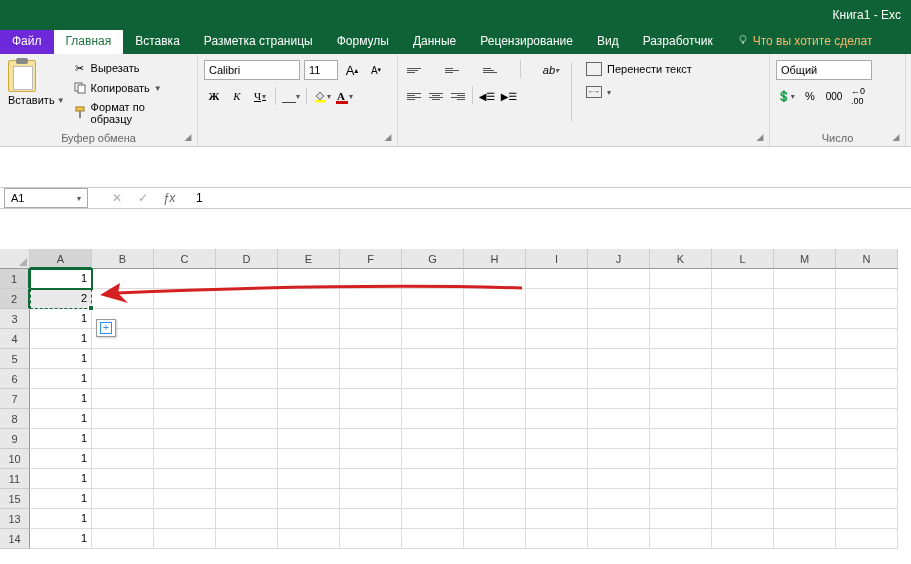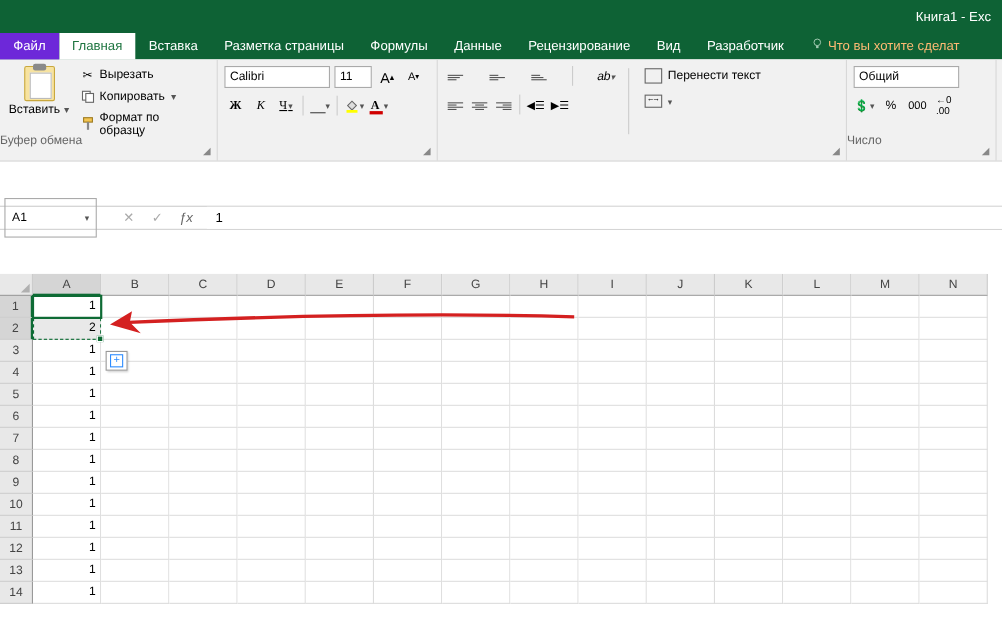--- a/index.html
+++ b/index.html
@@ -10,25 +10,25 @@
 
 .tabbar { background: #0e6235; height: 24px; display: flex; color: #fff; font-size: 12px; }
 .tab { padding: 4px 12px; cursor: pointer; }
 .tab.file { background: #6d28d9; }
 .tab.active { background: #fff; color: #1e7540; }
 .tab.tell { color: #fdba74; display: flex; gap: 4px; }
 .bulb { width: 12px; height: 12px; display: inline-block; }
 
 .ribbon { background: #f1f1f1; height: 93px; border-bottom: 1px solid #d0d0d0; display: flex; }
 .group { border-right: 1px solid #d8d8d8; padding: 2px 6px 0 6px; display: flex; flex-direction: column; position: relative; height: 100%; }
-.group-label { font-size: 11px; color: #666; position: absolute; bottom: 12px; left: 0; right: 0; }
+.group-label { text-align: center; font-size: 11px; color: #666; position: absolute; bottom: 2px; left: 0; right: 0; }
 .group-launcher { position: absolute; bottom: 2px; right: 2px; width: 14px; height: 14px; font-size: 9px; color: #888; display: flex; align-items: center; justify-content: center; border: 1px solid transparent; }
 .group-content { display: flex; flex: 1; }
 
-.clipboard-left { display: flex; flex-direction: column; align-items: center; padding: 4px 6px 0 2px; }
+.clipboard-left { display: flex; flex-direction: column; padding: 4px 6px 0 2px; }
 .paste-icon { width: 28px; height: 32px; background: #f7e3a0; border: 1px solid #c9a83e; border-radius: 2px; position: relative; margin-bottom: 2px; }
 .paste-icon::before { content: ""; position: absolute; top: -3px; left: 7px; width: 12px; height: 6px; background: #8a8a8a; border-radius: 2px; }
 .paste-icon::after { content: ""; position: absolute; top: 5px; left: 4px; width: 18px; height: 22px; background: #fff; border: 1px solid #bbb; }
 .paste-label { font-size: 11px; display: flex; align-items: center; gap: 2px; }
 .chev { font-size: 8px; color: #555; }
 
 .clipboard-right { display: flex; flex-direction: column; gap: 4px; padding-top: 4px; }
 .clip-item { display: flex; align-items: center; gap: 4px; font-size: 11px; cursor: pointer; padding: 1px 2px; }
 .icn { width: 14px; height: 14px; display: inline-flex; align-items: center; justify-content: center; }
 
@@ -53,21 +53,21 @@
 .wrap-item { display: flex; align-items: center; gap: 5px; font-size: 11px; padding: 2px 4px; cursor: pointer; }
 .wrap-icon { width: 16px; height: 14px; border: 1px solid #666; position: relative; }
 .merge-icon { width: 16px; height: 12px; border: 1px solid #666; position: relative; }
 .merge-icon::before { content:"←"; position:absolute; font-size:7px; left:1px; top:0; }
 .merge-icon::after { content:"→"; position:absolute; font-size:7px; right:1px; top:0; }
 
 .numfmt { width: 96px; height: 20px; border: 1px solid #aaa; background: #fff; font-size: 11px; padding: 1px 4px; margin-bottom: 6px; }
 .num-bot { display: flex; gap: 4px; align-items: center; }
 
 .namebox-row { height: 22px; border-top: 1px solid #ccc; border-bottom: 1px solid #ccc; display: flex; align-items: center; background: #fff; }
-.namebox { width: 84px; height: 36px; border: 1px solid #aaa; margin-left: 4px; padding: 1px 6px; font-size: 11px; display: flex; align-items: center; justify-content: space-between; }
+.namebox { width: 84px; height: 20px; border: 1px solid #aaa; margin-left: 4px; padding: 1px 6px; font-size: 11px; display: flex; align-items: center; justify-content: space-between; }
 .fnarea { display: flex; align-items: center; gap: 0; margin-left: 16px; }
 .fnbtn { width: 26px; height: 20px; display: inline-flex; align-items: center; justify-content: center; color: #999; font-size: 12px; cursor: pointer; }
 .fnbtn.cancel { color: #aaa; }
 .fnbtn.confirm { color: #aaa; }
 .fx { font-style: italic; color: #666; font-size: 12px; }
 .formula-input { flex: 1; height: 20px; border: none; padding: 0 8px; font-size: 12px; margin-left: 6px; }
 .corner { width: 30px; height: 20px; background: #e8e8e8; border-right: 1px solid #ccc; border-bottom: 1px solid #999; position: relative; }
 .corner::after { content:""; position:absolute; right:2px; bottom:2px; width:0; height:0; border-style:solid; border-width:0 0 8px 8px; border-color: transparent transparent #b0b0b0 transparent; }
 .colhead-row { display: flex; height: 20px; }
 .colhead { width: 62px; height: 20px; background: #e8e8e8; border-right: 1px solid #ccc; border-bottom: 1px solid #999; text-align: center; font-size: 11px; color: #444; line-height: 20px; }
@@ -512,21 +512,21 @@
         <div class="cell"></div>
         <div class="cell"></div>
         <div class="cell"></div>
         <div class="cell"></div>
         <div class="cell"></div>
         <div class="cell"></div>
         <div class="cell"></div>
         <div class="cell"></div>
       </div>
       <div class="row">
-        <div class="rowhead">12</div>
+        <div class="rowhead">15</div>
         <div class="cell">1</div>
         <div class="cell"></div>
         <div class="cell"></div>
         <div class="cell"></div>
         <div class="cell"></div>
         <div class="cell"></div>
         <div class="cell"></div>
         <div class="cell"></div>
         <div class="cell"></div>
         <div class="cell"></div>

